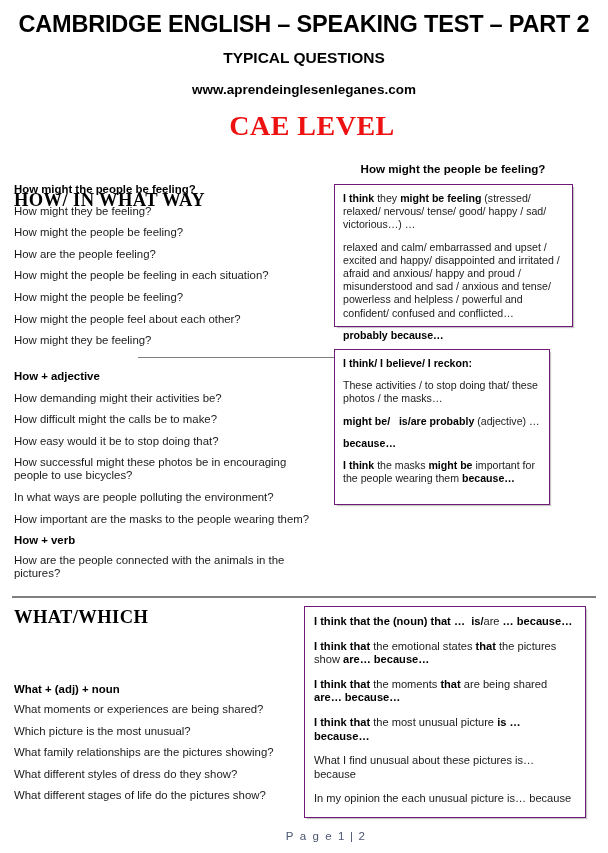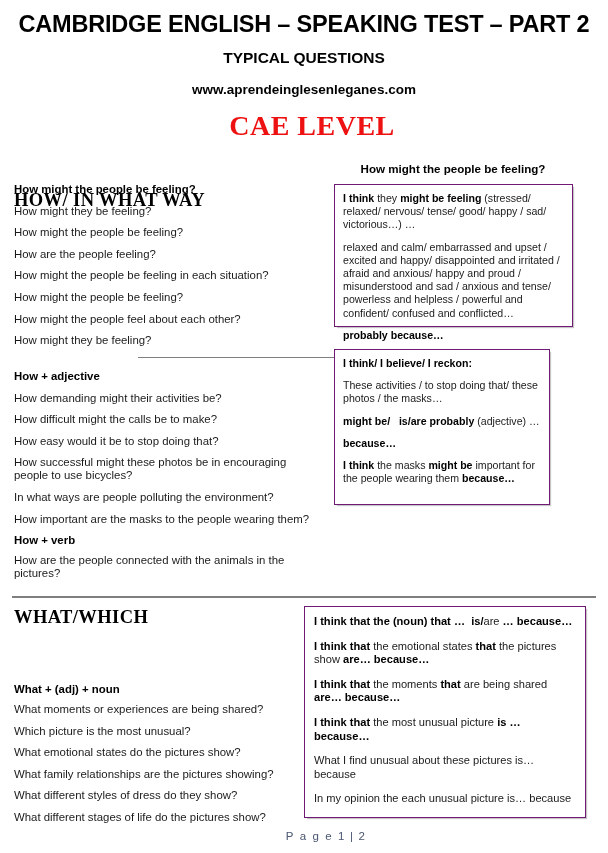--- a/index.html
+++ b/index.html
@@ -218,21 +218,20 @@
   </div>
 
   <div class="rule-full"></div>
 
   <div class="sec-title" id="what-title">WHAT/WHICH</div>
 
   <div class="qlist" id="what-list">
     <div class="q bold tight">What + (adj) + noun</div>
     <div class="q">What moments or experiences are being shared?</div>
     <div class="q">Which picture is the most unusual?</div>
-    <div class="q">What emotional states do the pictures show?</div>
     <div class="q">What family relationships are the pictures showing?</div>
     <div class="q">What different styles of dress do they show?</div>
     <div class="q">What different stages of life do the pictures show?</div>
   </div>
 
   <div class="box" id="box3">
     <div class="inner">
       <p><b>I think that the (noun) that …&nbsp; is/</b>are <b>… because…</b></p>
       <p><b>I think that</b> the emotional states <b>that</b> the pictures show <b>are… because…</b></p>
       <p><b>I think that</b> the moments <b>that</b> are being shared <b>are… because…</b></p>

